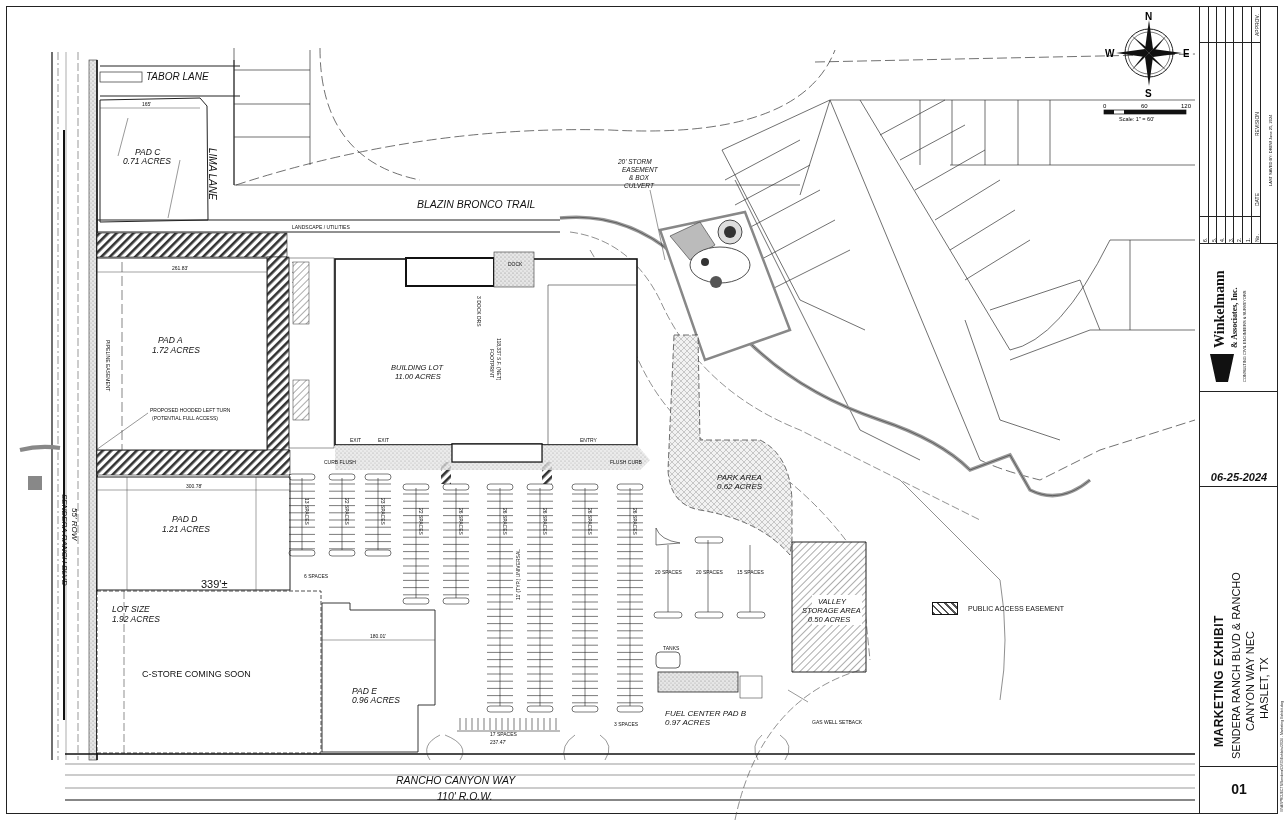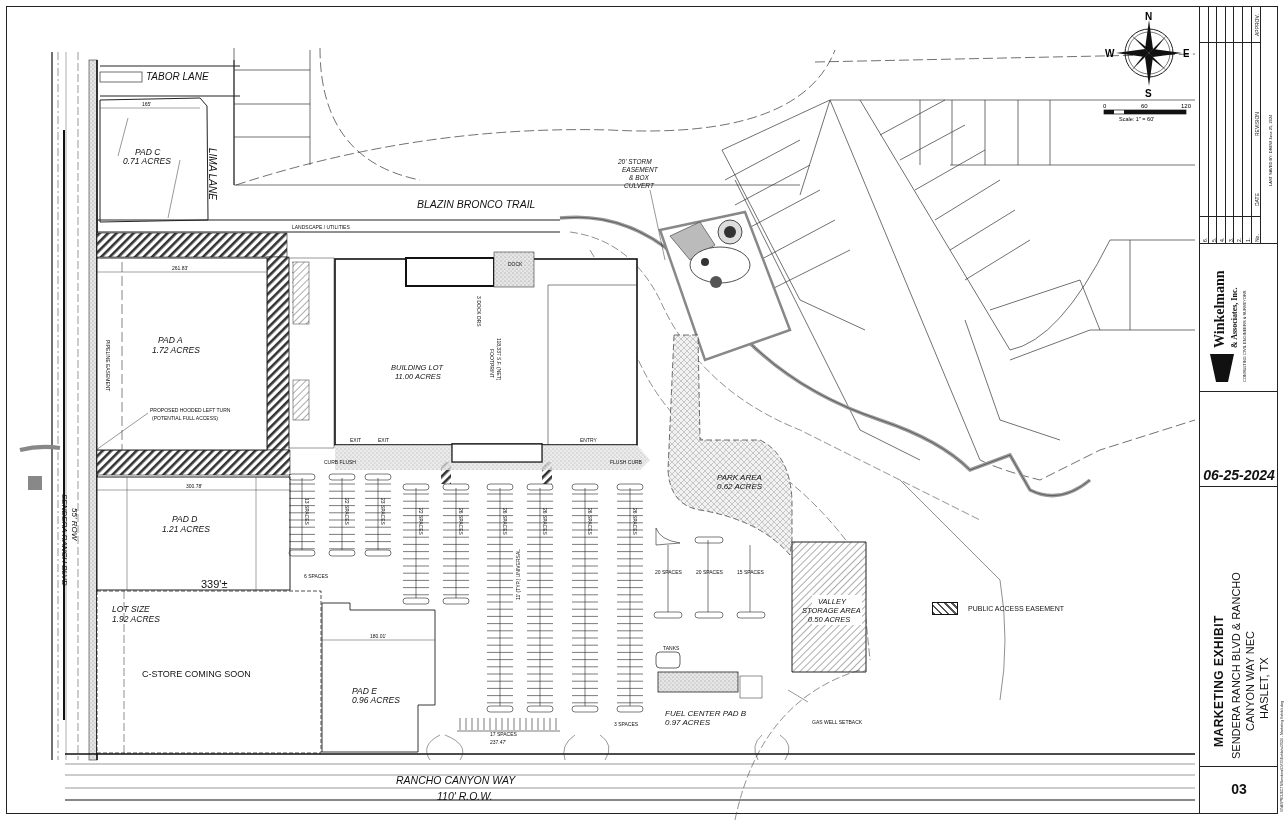--- a/index.html
+++ b/index.html
@@ -565,25 +565,25 @@
     <div class="rot" style="left:45px;top:236px;font-size:5px;">1.</div>
     <div class="rot" style="left:68px;top:180px;font-size:4px;">LAST SAVED BY: DREW June 25, 2024</div>
   </div>
   <div class="tb-cell" style="top:238px;height:148px;">
     <div style="position:absolute;left:10px;top:110px;width:24px;height:28px;background:#111;clip-path:polygon(0 0,100% 0,75% 100%,25% 100%);"></div>
     <div class="rot" style="left:12px;top:104px;font-size:14px;font-weight:bold;font-family:'Liberation Serif',serif;">Winkelmann</div>
     <div class="rot" style="left:30px;top:104px;font-size:8px;font-weight:bold;font-family:'Liberation Serif',serif;">&amp; Associates, Inc.</div>
     <div class="rot" style="left:42px;top:138px;font-size:4px;">CONSULTING CIVIL ENGINEERS &amp; SURVEYORS</div>
   </div>
   <div class="tb-cell" style="top:386px;height:95px;">
-    <div style="position:absolute;bottom:3px;left:0;width:100%;text-align:center;font-size:14px;font-weight:bold;font-style:italic;">06-25-2024</div>
+    <div style="position:absolute;bottom:3px;left:0;width:100%;text-align:center;font-size:11px;font-weight:bold;font-style:italic;">06-25-2024</div>
   </div>
   <div class="tb-cell" style="top:481px;height:280px;">
     <div class="rot" style="left:12px;top:260px;font-size:12px;font-weight:bold;letter-spacing:0.5px;">MARKETING EXHIBIT</div>
     <div class="rot" style="left:30px;top:272px;font-size:11px;">SENDERA RANCH BLVD &amp; RANCHO</div>
     <div class="rot" style="left:44px;top:244px;font-size:11px;">CANYON WAY NEC</div>
     <div class="rot" style="left:58px;top:232px;font-size:11px;">HASLET, TX</div>
   </div>
   <div class="tb-cell" style="top:761px;height:45px;border-bottom:none;">
-    <div style="position:absolute;top:14px;width:100%;text-align:center;font-size:14px;font-weight:bold;">03</div>
+    <div style="position:absolute;top:14px;width:100%;text-align:center;font-size:14px;font-weight:bold;">01</div>
   </div>
 </div>
 <div class="rot" style="left:1280px;top:812px;font-size:3.5px;">\\WAI\PROJECTS\Sendera\DWG\Exhibits\2024 - Marketing Exhibit.dwg</div>
 
 </body></html>

